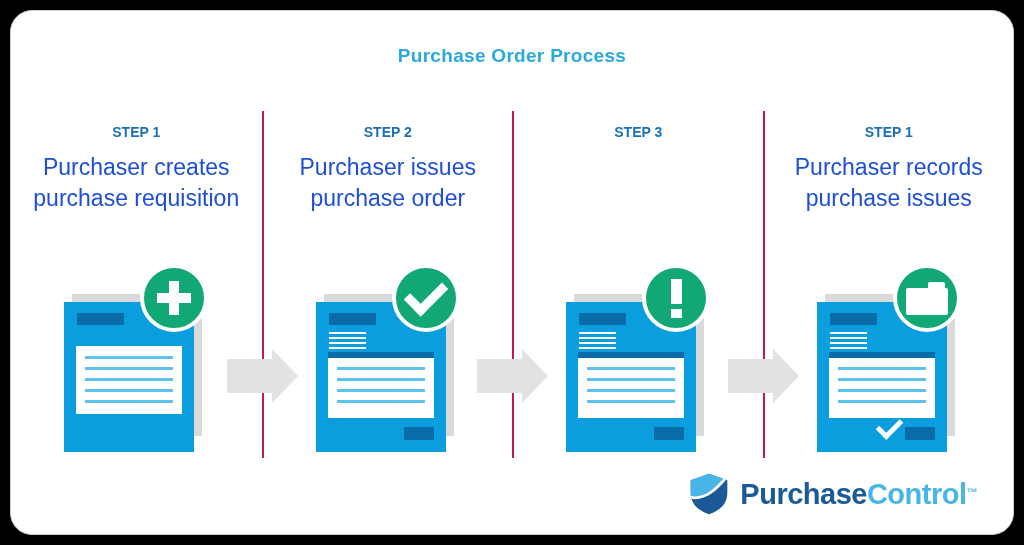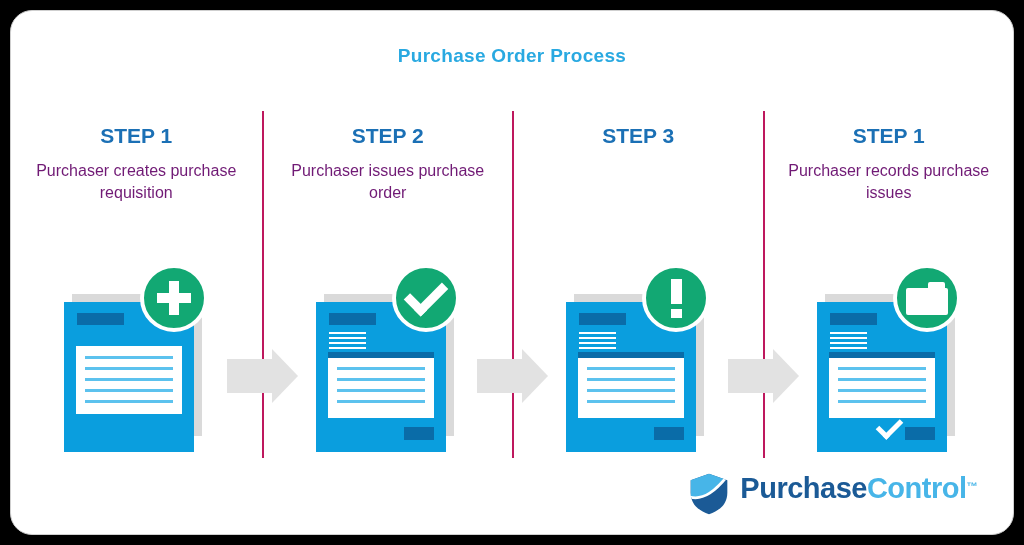--- a/index.html
+++ b/index.html
@@ -5,22 +5,22 @@
   html,body{margin:0;padding:0;background:#000;width:1024px;height:545px;overflow:hidden;
     font-family:"Liberation Sans","DejaVu Sans",sans-serif;}
   .card{position:absolute;left:10px;top:10px;width:1004px;height:525px;background:#fff;
     border-radius:22px;border:1px solid #cfcfcf;box-sizing:border-box;overflow:hidden;}
   .title{position:absolute;top:34px;left:0;width:100%;text-align:center;
     font-size:19px;font-weight:bold;color:#29A9E1;letter-spacing:.3px;}
   .steps{position:absolute;top:100px;left:0;right:0;height:347px;display:grid;
     grid-template-columns:repeat(4,1fr);}
   .step{position:relative;text-align:center;box-sizing:border-box;}
   .step + .step{border-left:2px solid #be185d;}
-  .step-label{margin-top:13px;font-size:21px;font-weight:bold;color:#1B70B5;}
-  .step-desc{margin:12px auto 0;max-width:206px;font-size:16px;line-height:1.35;color:#701a75;}
+  .step-label{margin-top:13px;font-size:14px;font-weight:bold;color:#1B70B5;}
+  .step-desc{margin:12px auto 0;max-width:206px;font-size:23px;line-height:1.35;color:#1d4ed8;}
   
   .doc-wrap{position:absolute;bottom:6px;left:50%;transform:translateX(-50%);
     width:160px;height:166px;}
   .page-shadow{position:absolute;left:16px;top:8px;width:130px;height:142px;background:#DADADA;}
   .doc{position:absolute;left:8px;top:16px;width:130px;height:150px;background:#0A9EDE;}
   .title-bar{position:absolute;left:13px;top:11px;width:47px;height:12px;background:#0A6CA8;}
   .addr{position:absolute;left:13px;top:30px;}
   .addr div{width:37px;height:2px;background:#fff;margin-bottom:3px;}
   .panel{position:absolute;left:12px;top:44px;width:106px;height:68px;background:#fff;
     box-sizing:border-box;padding-top:10px;}
@@ -46,21 +46,21 @@
     background:#fff;border-radius:2px 2px 0 0;}
   
   .arrow{position:absolute;top:338px;display:flex;align-items:center;z-index:5;}
   .arrow .stem{width:45px;height:34px;background:#E2E2E2;}
   .arrow .head{width:0;height:0;border-left:26px solid #E2E2E2;
     border-top:27px solid transparent;border-bottom:27px solid transparent;}
   .arrow-1{left:calc(25% - 35px);}
   .arrow-2{left:calc(50% - 35px);}
   .arrow-3{left:calc(75% - 35px);}
   
-  .logo{position:absolute;right:36px;bottom:18px;display:flex;align-items:flex-start;margin-top:36px;}
+  .logo{position:absolute;right:36px;bottom:18px;display:flex;align-items:center;margin-top:36px;}
   .logo svg{margin-right:9px;}
   .logo-text{font-size:29px;font-weight:bold;letter-spacing:-.5px;}
   .logo-primary{color:#1B5A96;}
   .logo-secondary{color:#47B5E8;}
   .logo-tm{font-size:11px;color:#47B5E8;vertical-align:top;line-height:29px;}
 </style>
 </head>
 <body>
 
 <div class="card">

